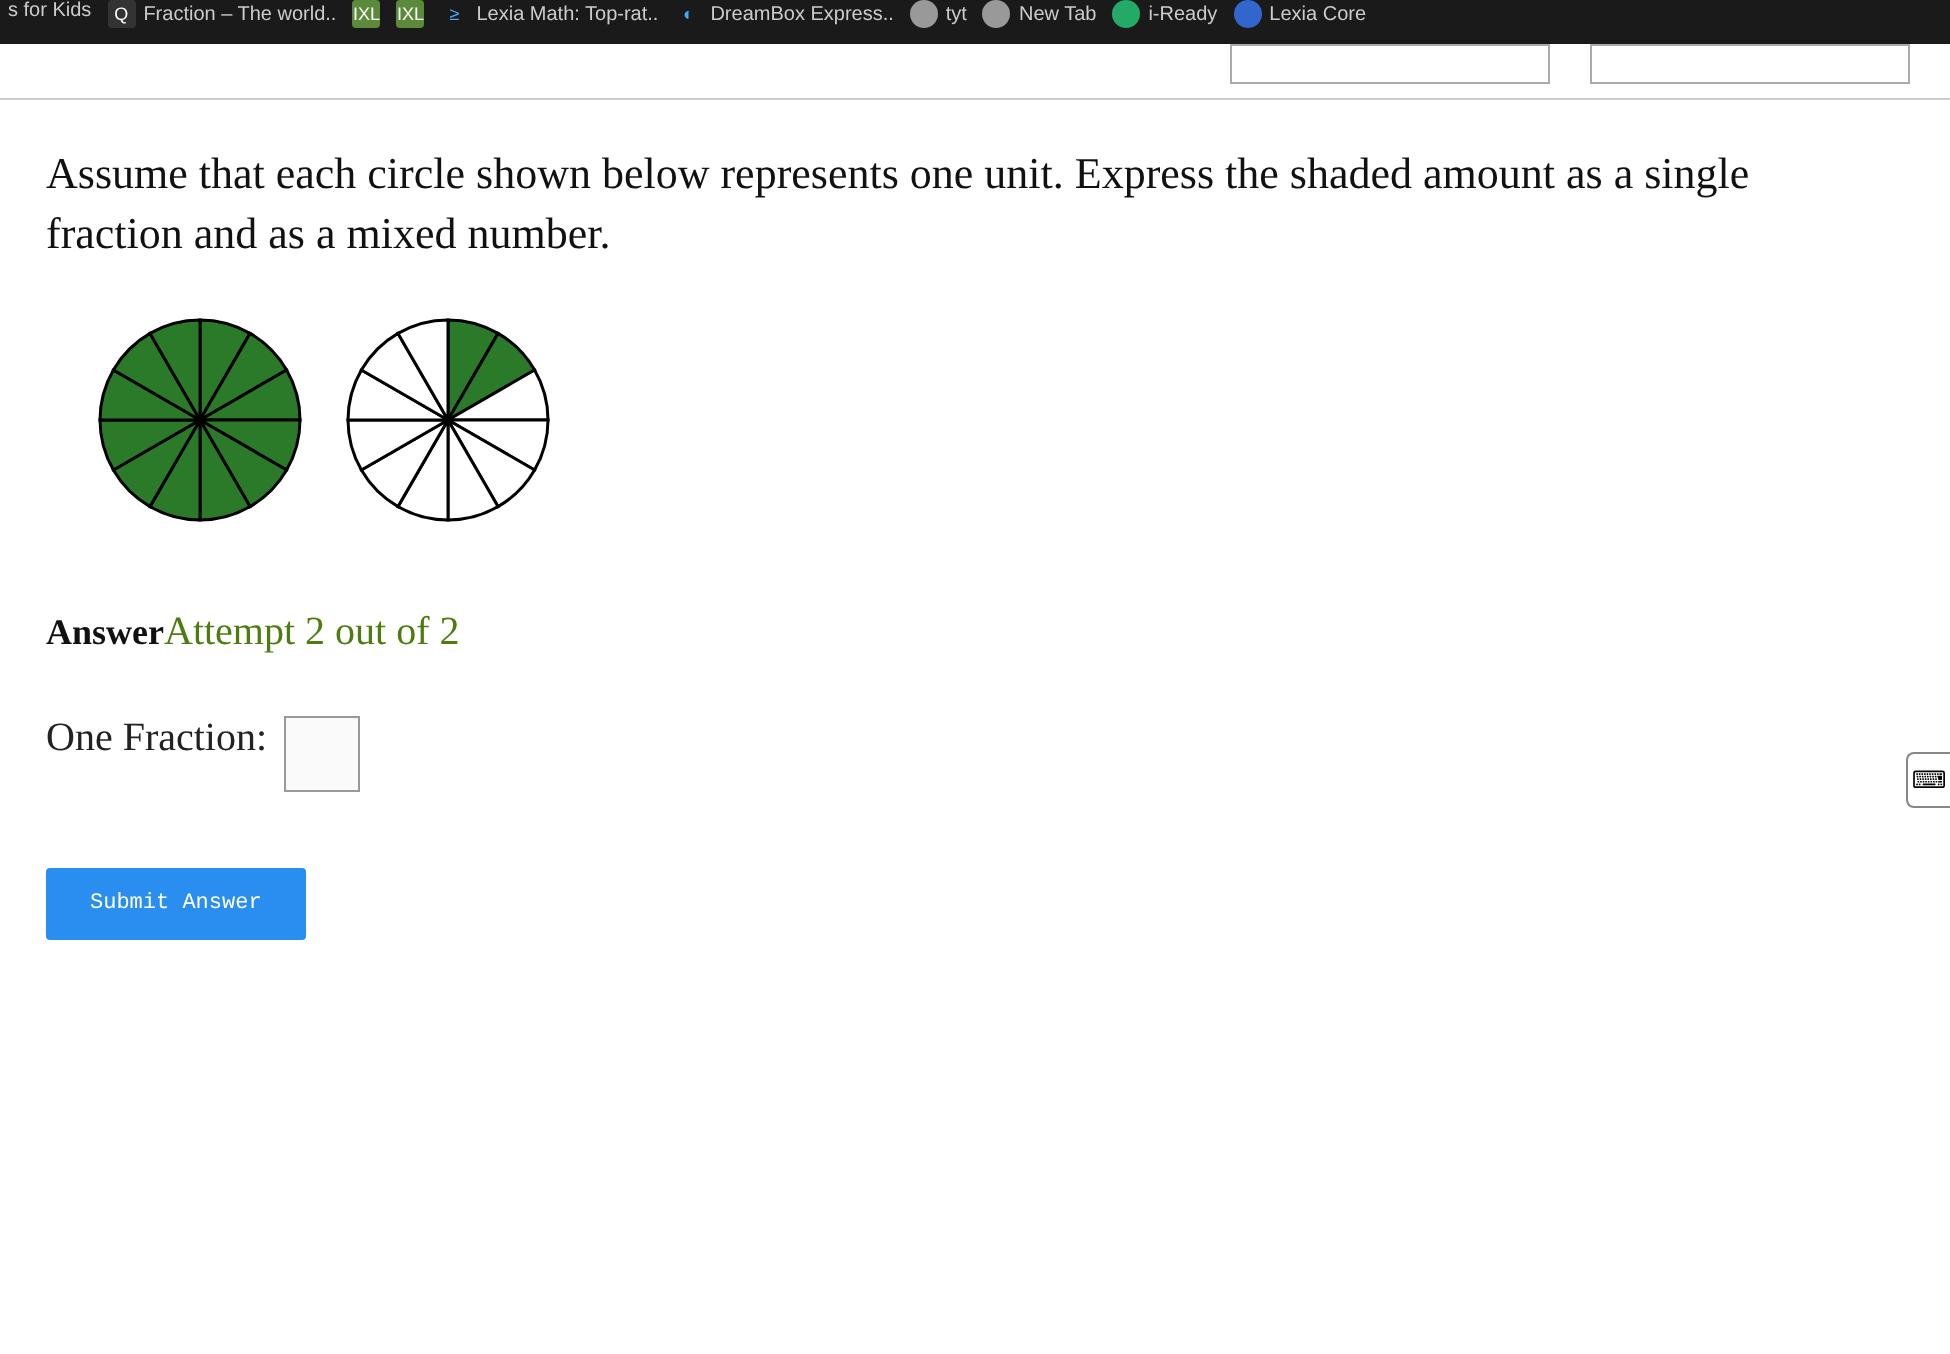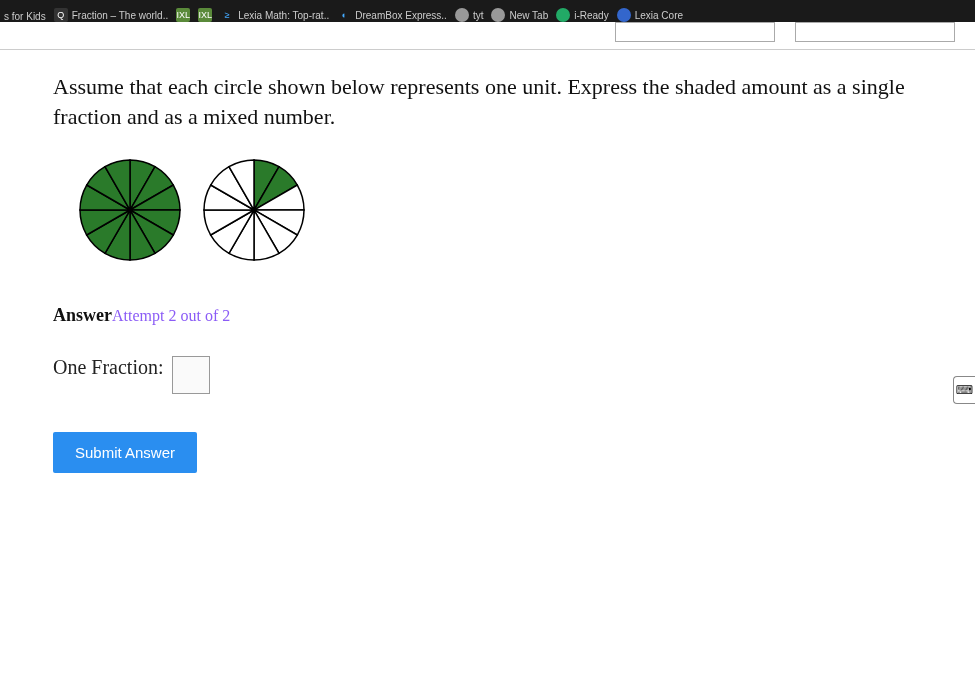--- a/index.html
+++ b/index.html
@@ -7,21 +7,21 @@
       width: 975px;
       height: 677px;
       font-family: Georgia, 'Times New Roman', serif;
       background: #f5f5f5;
       overflow: hidden;
     }
     .browser-bar {
       height: 22px;
       background: #1a1a1a;
       display: flex;
-      align-items: flex-end;
+      align-items: flex-start;
       padding: 0 4px;
       gap: 8px;
       font-family: Arial, sans-serif;
       font-size: 10px;
       color: #ccc;
       white-space: nowrap;
       overflow: hidden;
     }
     .bookmark { display: flex; align-items: center; gap: 4px; cursor: pointer; }
     .bookmark-icon {
@@ -37,21 +37,21 @@
       display: flex;
       justify-content: flex-end;
       align-items: flex-start;
       padding: 0 20px;
       gap: 20px;
     }
     .tool-box {
       width: 160px; height: 20px; border: 1px solid #aaa; background: #fff;
     }
     .content {
-      padding: 22px 34px 20px 53px;
+      padding: 22px 34px 20px 23px;
       background: #fff;
       height: calc(677px - 50px);
     }
     .question-text {
       font-size: 22px;
       color: #111;
       line-height: 1.35;
       margin-bottom: 24px;
     }
     .circles-row {
@@ -60,21 +60,21 @@
       margin: 10px 0 40px 22px;
     }
     .answer-header {
       font-size: 18px;
       margin-bottom: 30px;
       display: flex;
       align-items: center;
       gap: 0;
     }
     .answer-label { font-weight: bold; color: #111; }
-    .attempt-text { color: #8b5cf6; font-size: 16px; }
+    .attempt-text { color: #4d7c0f; font-size: 20px; }
     .input-row {
       display: flex;
       align-items: flex-start;
       gap: 8px;
       margin: 18px 0;
       font-size: 20px;
       color: #222;
     }
     .box-input {
       width: 38px; height: 38px;
@@ -103,22 +103,22 @@
     .small-input.top { border: 2px solid #2a6fd6; }
     .frac-line {
       width: 26px; height: 1px; background: #222; margin: 1px 0;
     }
     .submit-btn {
       margin-top: 20px;
       background: #2a8ef0;
       color: #fff;
       border: none;
       padding: 12px 22px;
-      font-size: 15px;
-      font-family: Liberation Sans, sans-serif;
+      font-size: 11px;
+      font-family: Liberation Mono, monospace;
       cursor: pointer;
       border-radius: 2px;
     }
     .keyboard-tab {
       position: absolute;
       right: 0;
       top: 376px;
       width: 22px;
       height: 28px;
       background: #fff;

